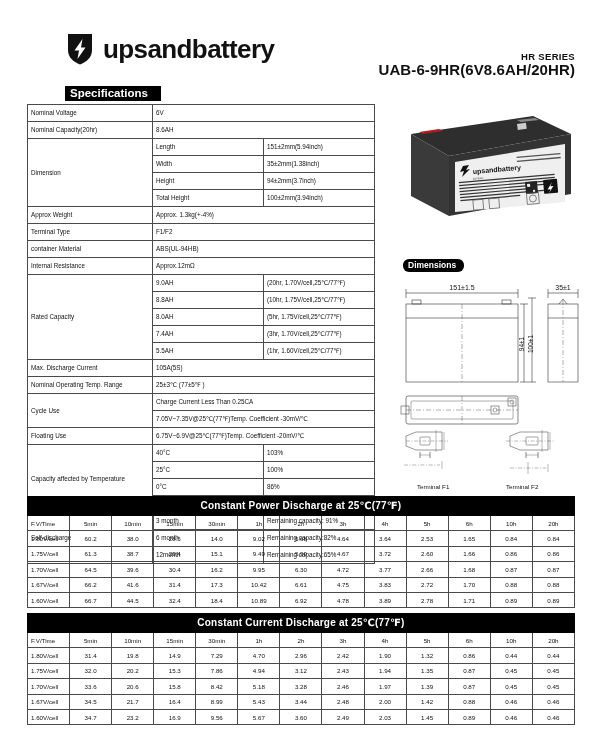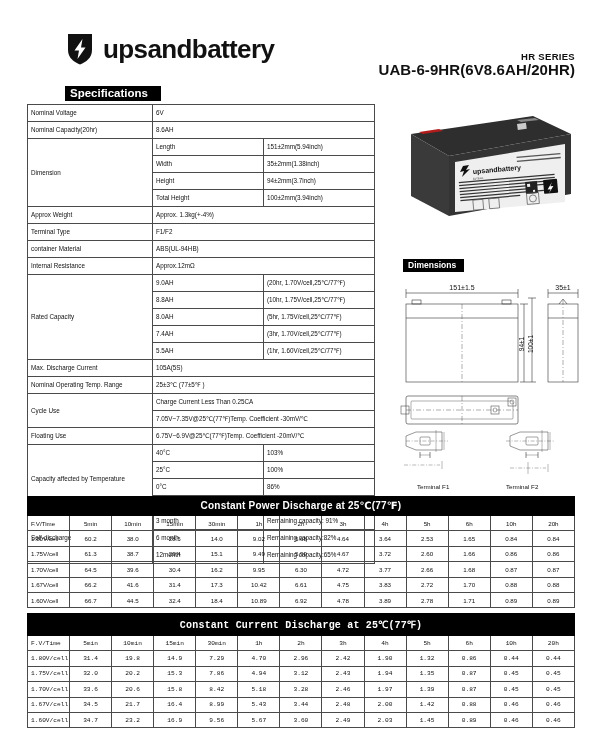--- a/index.html
+++ b/index.html
@@ -36,21 +36,21 @@
     height:12px;
   }
   td.lbl{width:118px;}
   td.sub1{width:80px;}
   td.sub2{width:150px;}
 
   
   #photo{position:absolute;left:405px;top:104px;width:170px;height:115px;}
 
   
-  #dim-tag{position:absolute;left:403px;top:259px;font-size:8.5px;}
+  #dim-tag{position:absolute;left:403px;top:259px;font-size:8.5px;border-radius:6px;}
   #dim-svg{position:absolute;left:398px;top:272px;}
   #term-f1{position:absolute;left:417px;top:483px;font-size:6.2px;}
   #term-f2{position:absolute;left:506px;top:483px;font-size:6.2px;}
 
   
   .dtable-wrap{position:absolute;left:27px;width:548px;}
   table.dis{border-collapse:collapse;width:548px;table-layout:fixed;font-size:6.2px;}
   table.dis th.title{
     background:#000;color:#fff;font-size:10px;font-weight:bold;
     padding:3px 0 4px 0;border:0.8px solid #000;letter-spacing:0.2px;
@@ -428,21 +428,21 @@
         <td>3.89</td>
         <td>2.78</td>
         <td>1.71</td>
         <td>0.89</td>
         <td>0.89</td>
       </tr>
     </tbody>
   </table>
 </div>
 
-<div class="dtable-wrap" style="top:613px;font-family:Liberation Mono, monospace;">
+<div class="dtable-wrap" style="top:613px;">
   <table class="dis">
     <thead>
       <tr>
         <th class="title" colspan="13">Constant Current Discharge at 25℃(77℉)</th>
       </tr>
       <tr>
         <td class="hd rowlbl">F.V/Time</td>
         <td class="hd">5min</td>
         <td class="hd">10min</td>
         <td class="hd">15min</td>

